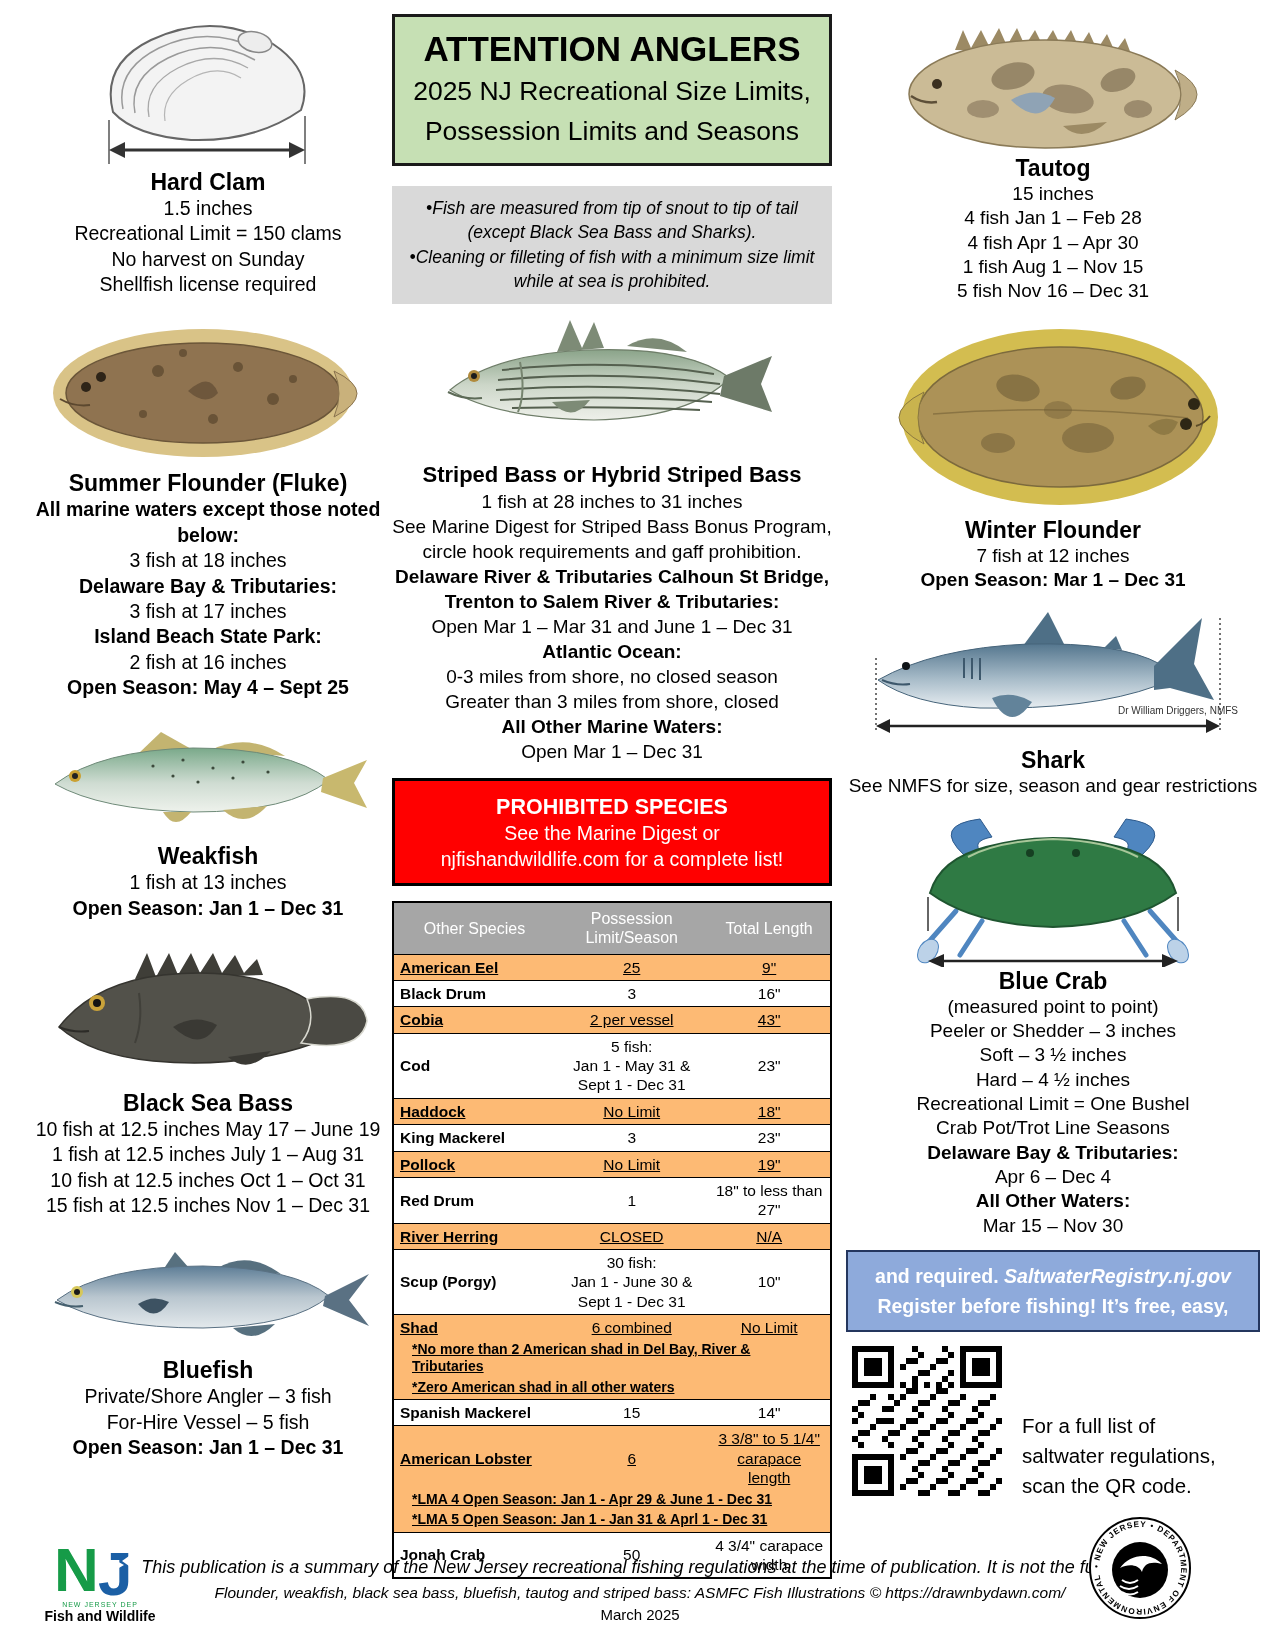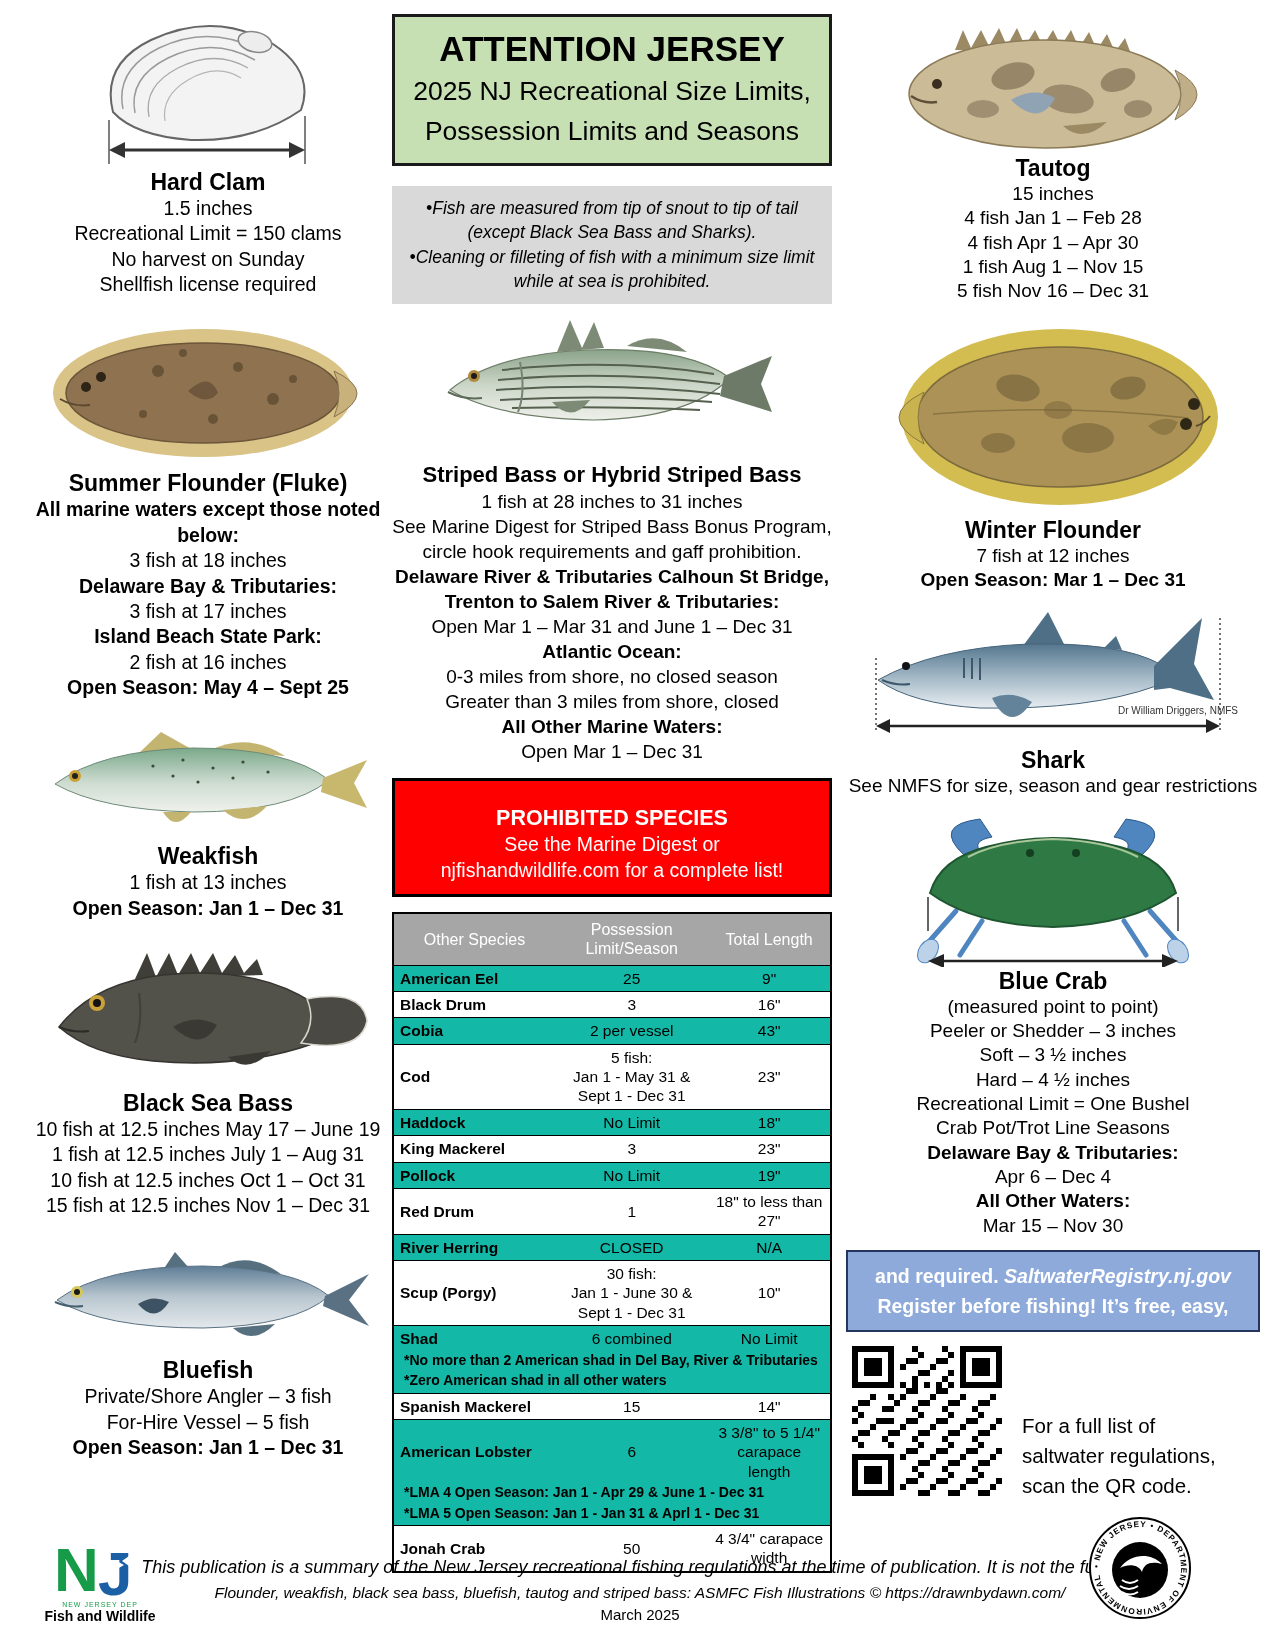--- a/index.html
+++ b/index.html
@@ -20,35 +20,35 @@
   #title-box { background:#c6e0b4; border:3px solid #1a1a1a; padding:12px 6px 14px; }
   #title-box h1 { font-size:35px; font-weight:bold; }
   #title-box .sub { font-size:26.5px; line-height:1.28; margin-top:6px; }
 
   #notes-box { background:#d9d9d9; margin-top:20px; padding:10px 11px; font-style:italic;
                font-size:17.5px; line-height:1.4; }
 
   #striped-bass-text .species-name { font-size:22px; }
   #striped-bass-text .ln { font-size:19px; line-height:1.32; }
 
-  #prohibited-box { background:#ff0000; border:3px solid #000; color:#fff; padding:25px 4px 11px; margin-top:13px; }
+  #prohibited-box { background:#ff0000; border:3px solid #000; color:#fff; padding:14px 4px 11px; margin-top:13px; }
   #prohibited-box .ph { font-size:21.5px; font-weight:bold; }
   #prohibited-box .ln { font-size:19.5px; line-height:1.35; }
 
   #other-table { margin-top:15px; width:100%; border-collapse:collapse; border:2.5px solid #000;
                  font-size:15.5px; }
   #other-table th { background:#a6a6a6; color:#fff; font-weight:normal; padding:6px 4px;
                     white-space:pre-line; font-size:16px; line-height:1.2; }
   #other-table td { padding:3px 6px; line-height:1.25; }
   #other-table tr.r td { border-top:1.8px solid #000; }
-  #other-table tr.gray td { background:#14b8a6; }
+  #other-table tr.gray td { background:#fdba74;text-decoration:underline; }
   #other-table td.sp { text-align:left; font-weight:bold; width:37%; }
   #other-table td.lim { text-align:center; white-space:pre-line; width:35%; }
   #other-table td.len { text-align:center; white-space:pre-line; width:28%; }
-  #other-table tr.note td { text-align:left; font-weight:bold; font-size:14px; padding:0 10px 3px; }
+  #other-table tr.note td { text-align:left; font-weight:bold; font-size:14px; padding:0 18px 3px; }
 
   #col-right .ln { font-size:19px; line-height:1.28; }
   #register-box { background:#8eaadb; border:2.5px solid #24365e; color:#fff; font-weight:bold;
                   font-size:19.5px; line-height:1.55; padding:9px 4px; margin-top:12px; }
   .qr-row { display:flex; align-items:flex-end; gap:20px; margin-top:14px; text-align:left; padding-left:6px; }
   .qr-caption { font-size:20.5px; line-height:1.45; }
 
   #nj-logo { position:absolute; left:40px; top:1537px; width:120px; text-align:center; }
   #nj-logo .tiny { font-size:7px; color:#169b48; letter-spacing:1px; margin-top:-4px; }
   #nj-logo .cap { font-size:14px; font-weight:bold; margin-top:0px; }
@@ -185,21 +185,21 @@
       <h3 class="species-name">Bluefish</h3>
       <p class="ln">Private/Shore Angler – 3 fish</p>
       <p class="ln">For-Hire Vessel – 5 fish</p>
       <p class="ln b">Open Season: Jan 1 – Dec 31</p>
     </section>
   </div>
 
   <div class="col" id="col-mid">
 
     <div id="title-box">
-      <h1>ATTENTION JERSEY</h1>
+      <h1>ATTENTION ANGLERS</h1>
       <div class="sub">2025 NJ Recreational Size Limits,</div>
       <div class="sub">Possession Limits and Seasons</div>
     </div>
 
     <div id="notes-box">
       <div>•Fish are measured from tip of snout to tip of tail (except Black Sea Bass and Sharks).</div>
       <div>•Cleaning or filleting of fish with a minimum size limit while at sea is prohibited.</div>
     </div>
 
     <svg class="illus" width="360" height="150" viewBox="0 0 360 150" style="margin-top:8px;">

